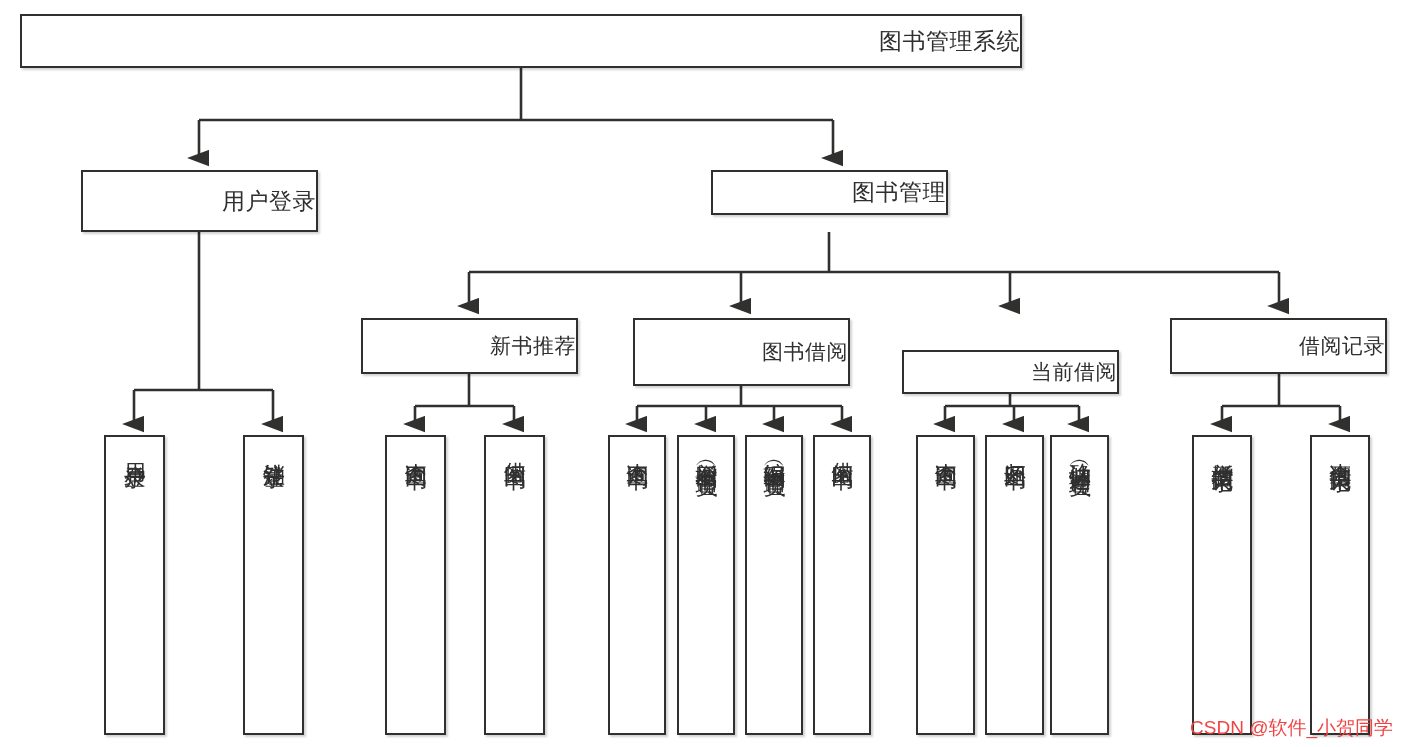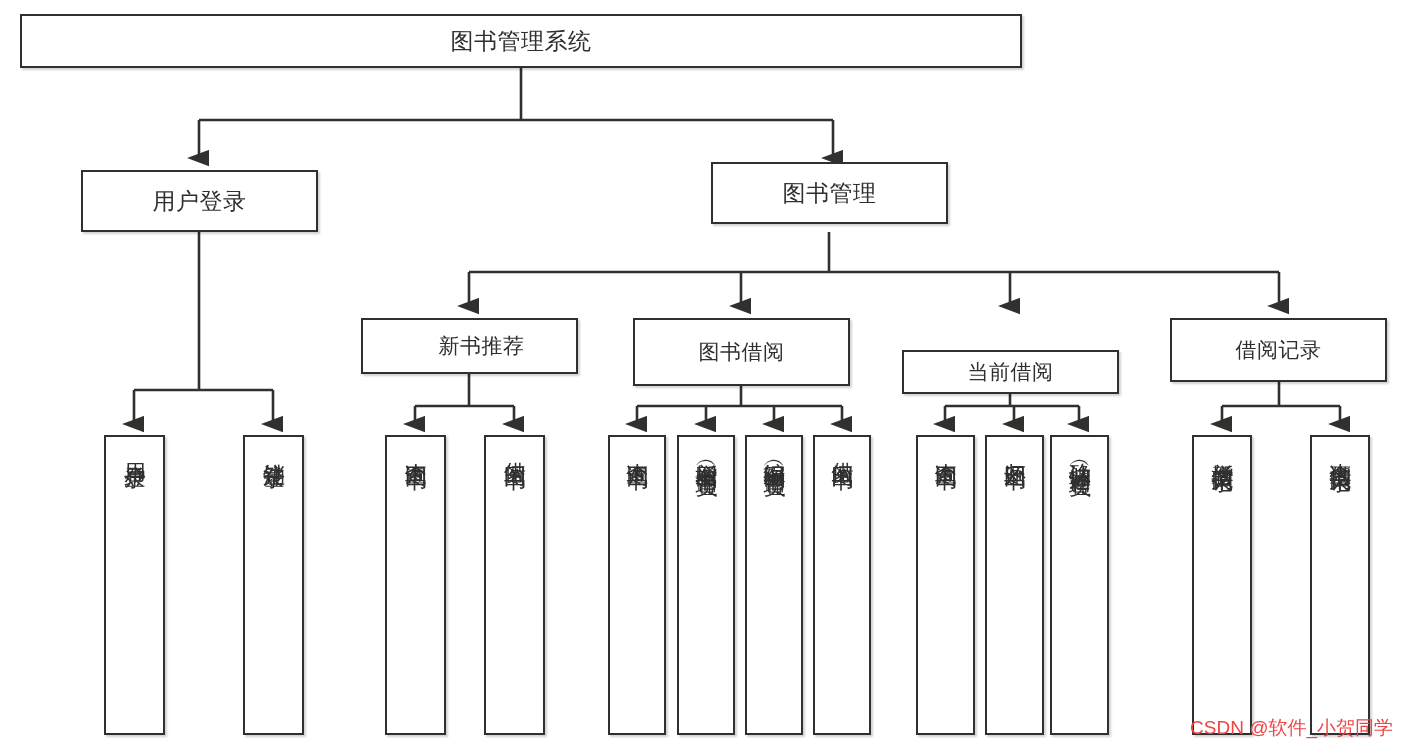--- a/index.html
+++ b/index.html
@@ -24,21 +24,21 @@
     width: 1405px;
     height: 747px;
   }
   .node {
     position: absolute;
     box-sizing: border-box;
     background: #ffffff;
     border: 2.5px solid #30302f;
     display: flex;
     align-items: center;
-    justify-content: center;
+    justify-content: flex-end;
     box-shadow: 2px 2px 2px rgba(0,0,0,0.18);
   }
   .node .label {
     color: #2f2f2f;
     font-size: 21px;
     line-height: 1.22;
     letter-spacing: 0.5px;
     white-space: nowrap;
     text-align: center;
   }
@@ -123,34 +123,34 @@
     </g>
   </svg>
 
   <div class="node root" style="left: 20px; top: 14px; width: 1002px; height: 54px;">
     <span class="label">图书管理系统</span>
   </div>
 
   <div class="node level2" style="left: 81px; top: 170px; width: 237px; height: 62px;">
     <span class="label">用户登录</span>
   </div>
-  <div class="node level2" style="left: 711px; top: 162px; width: 237px; height: 62px;">
+  <div class="node level2" style="left: 711px; top: 170px; width: 237px; height: 45px;">
     <span class="label">图书管理</span>
   </div>
 
   <div class="node level3" style="left: 361px; top: 318px; width: 217px; height: 56px; padding-left: 24px;">
     <span class="label">新书推荐</span>
   </div>
   <div class="node level3" style="left: 633px; top: 318px; width: 217px; height: 68px;">
     <span class="label">图书借阅</span>
   </div>
   <div class="node level3" style="left: 902px; top: 318px; width: 217px; height: 44px; margin-top: 32px;">
     <span class="label">当前借阅</span>
   </div>
-  <div class="node level3" style="left: 1170px; top: 318px; width: 217px; height: 64px;">
+  <div class="node level3" style="left: 1170px; top: 318px; width: 217px; height: 56px;">
     <span class="label">借阅记录</span>
   </div>
 
   <div class="node vertical" style="left: 104px; top: 435px; width: 61px; height: 300px;">
     <span class="label">用户登录</span>
   </div>
   <div class="node vertical" style="left: 243px; top: 435px; width: 61px; height: 300px;">
     <span class="label">注销登录</span>
   </div>
   <div class="node vertical" style="left: 385px; top: 435px; width: 61px; height: 300px;">

